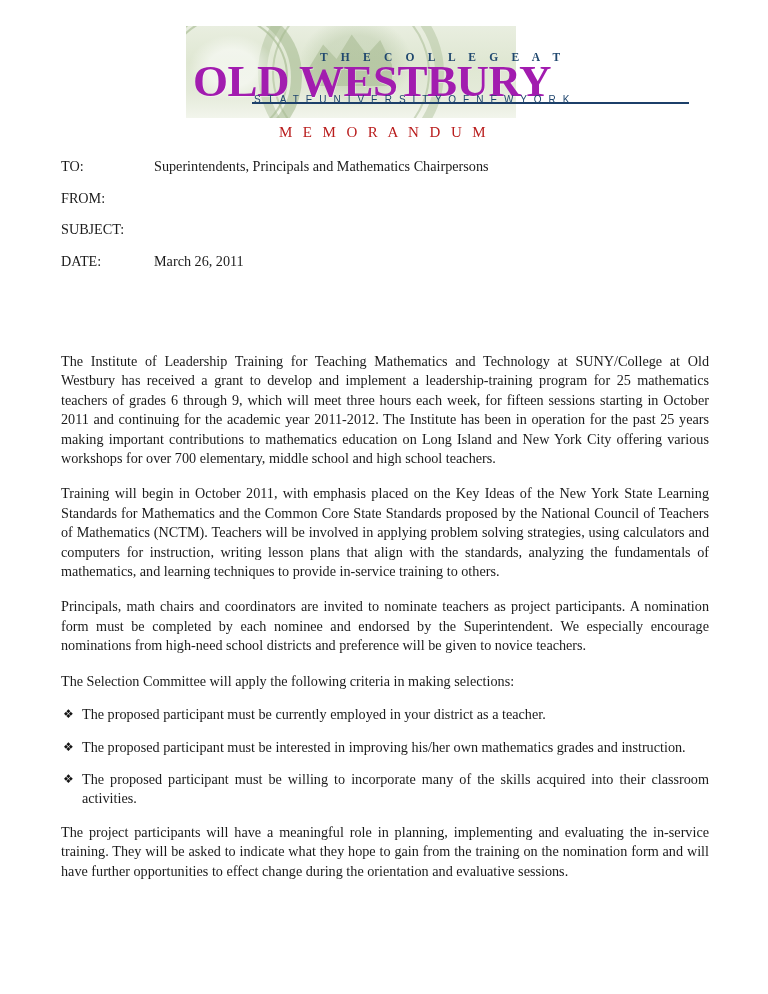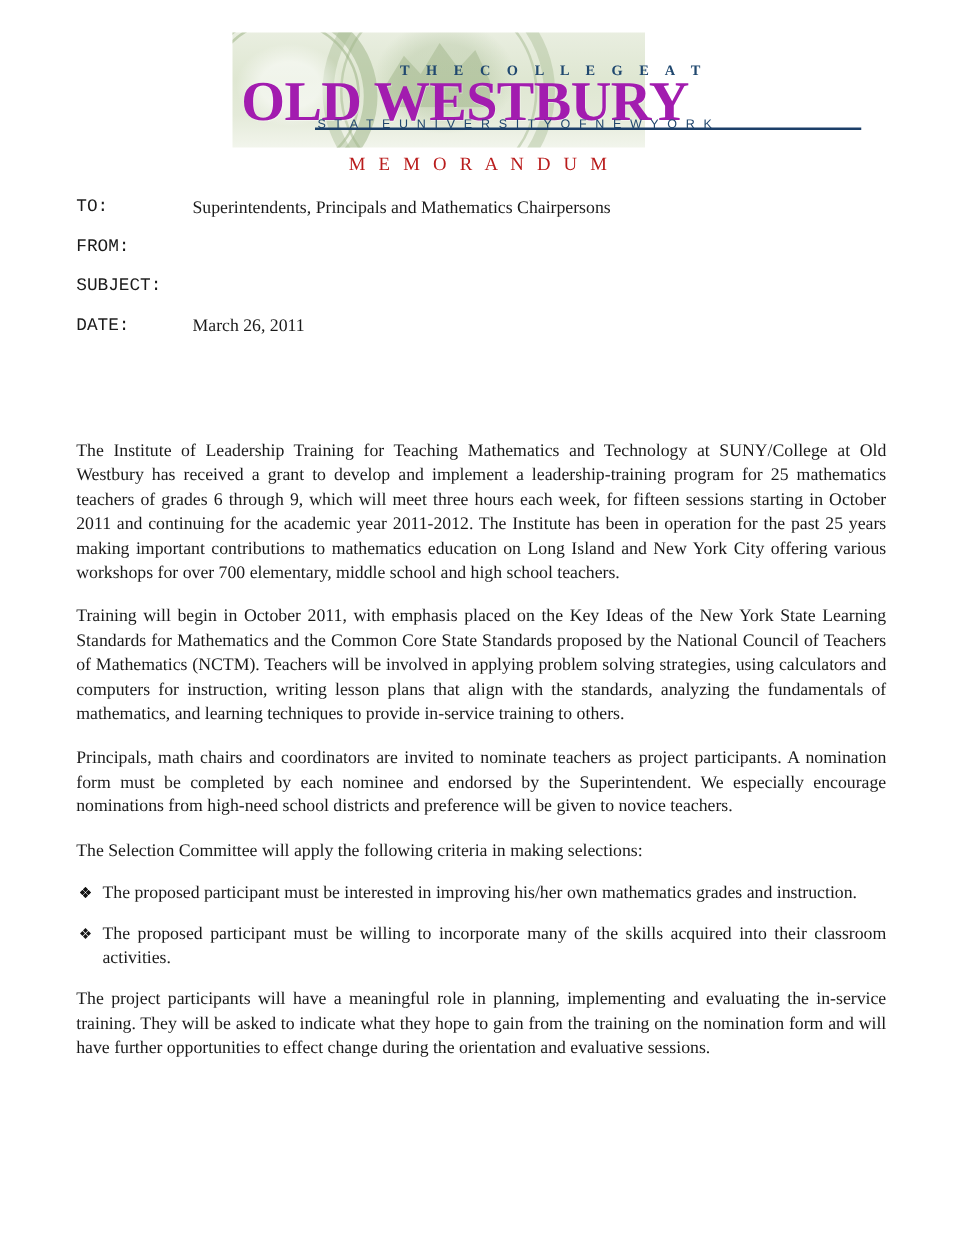--- a/index.html
+++ b/index.html
@@ -169,21 +169,20 @@
   }
   .field-row {
     display: flex;
     align-items: flex-start;
     margin-bottom: 13px;
   }
   .field-label {
     width: 93px;
     flex: 0 0 93px;
     white-space: nowrap;
-    font-family: Liberation Mono, monospace;
   }
   .field-value {
     flex: 1 1 auto;
   }
   .field-value .vline { display: block; }
 
   
   .body-block {
     position: absolute;
     left: 61px;
@@ -279,20 +278,21 @@
 
     <p class="para">Training will begin in October 2011, with emphasis placed on the Key Ideas of the New York State Learning Standards for Mathematics and the Common Core State Standards proposed by the National Council of Teachers of Mathematics (NCTM).  Teachers will be involved in applying problem solving strategies, using calculators and computers for instruction, writing lesson plans that align with the standards, analyzing the fundamentals of mathematics, and learning techniques to provide in-service training to others.</p>
 
     <p class="para">Principals, math chairs and coordinators are invited to nominate teachers as project participants. A nomination form must be completed by each nominee and endorsed by the Superintendent.  We especially encourage nominations from high-need school districts and preference will be given to novice teachers.</p>
 
     <p class="underline-head">The Selection Committee will apply the following criteria in making selections:</p>
 
     <ul class="criteria">
       <li>
         <span class="bullet-glyph">❖</span>
+        <span>The proposed participant must be currently employed in your district as a teacher.</span>
       </li>
       <li>
         <span class="bullet-glyph">❖</span>
         <span>The proposed participant must be interested in improving his/her own mathematics grades and instruction.</span>
       </li>
       <li>
         <span class="bullet-glyph">❖</span>
         <span>The proposed participant must be willing to incorporate many of the skills acquired into their classroom activities.</span>
       </li>
     </ul>

